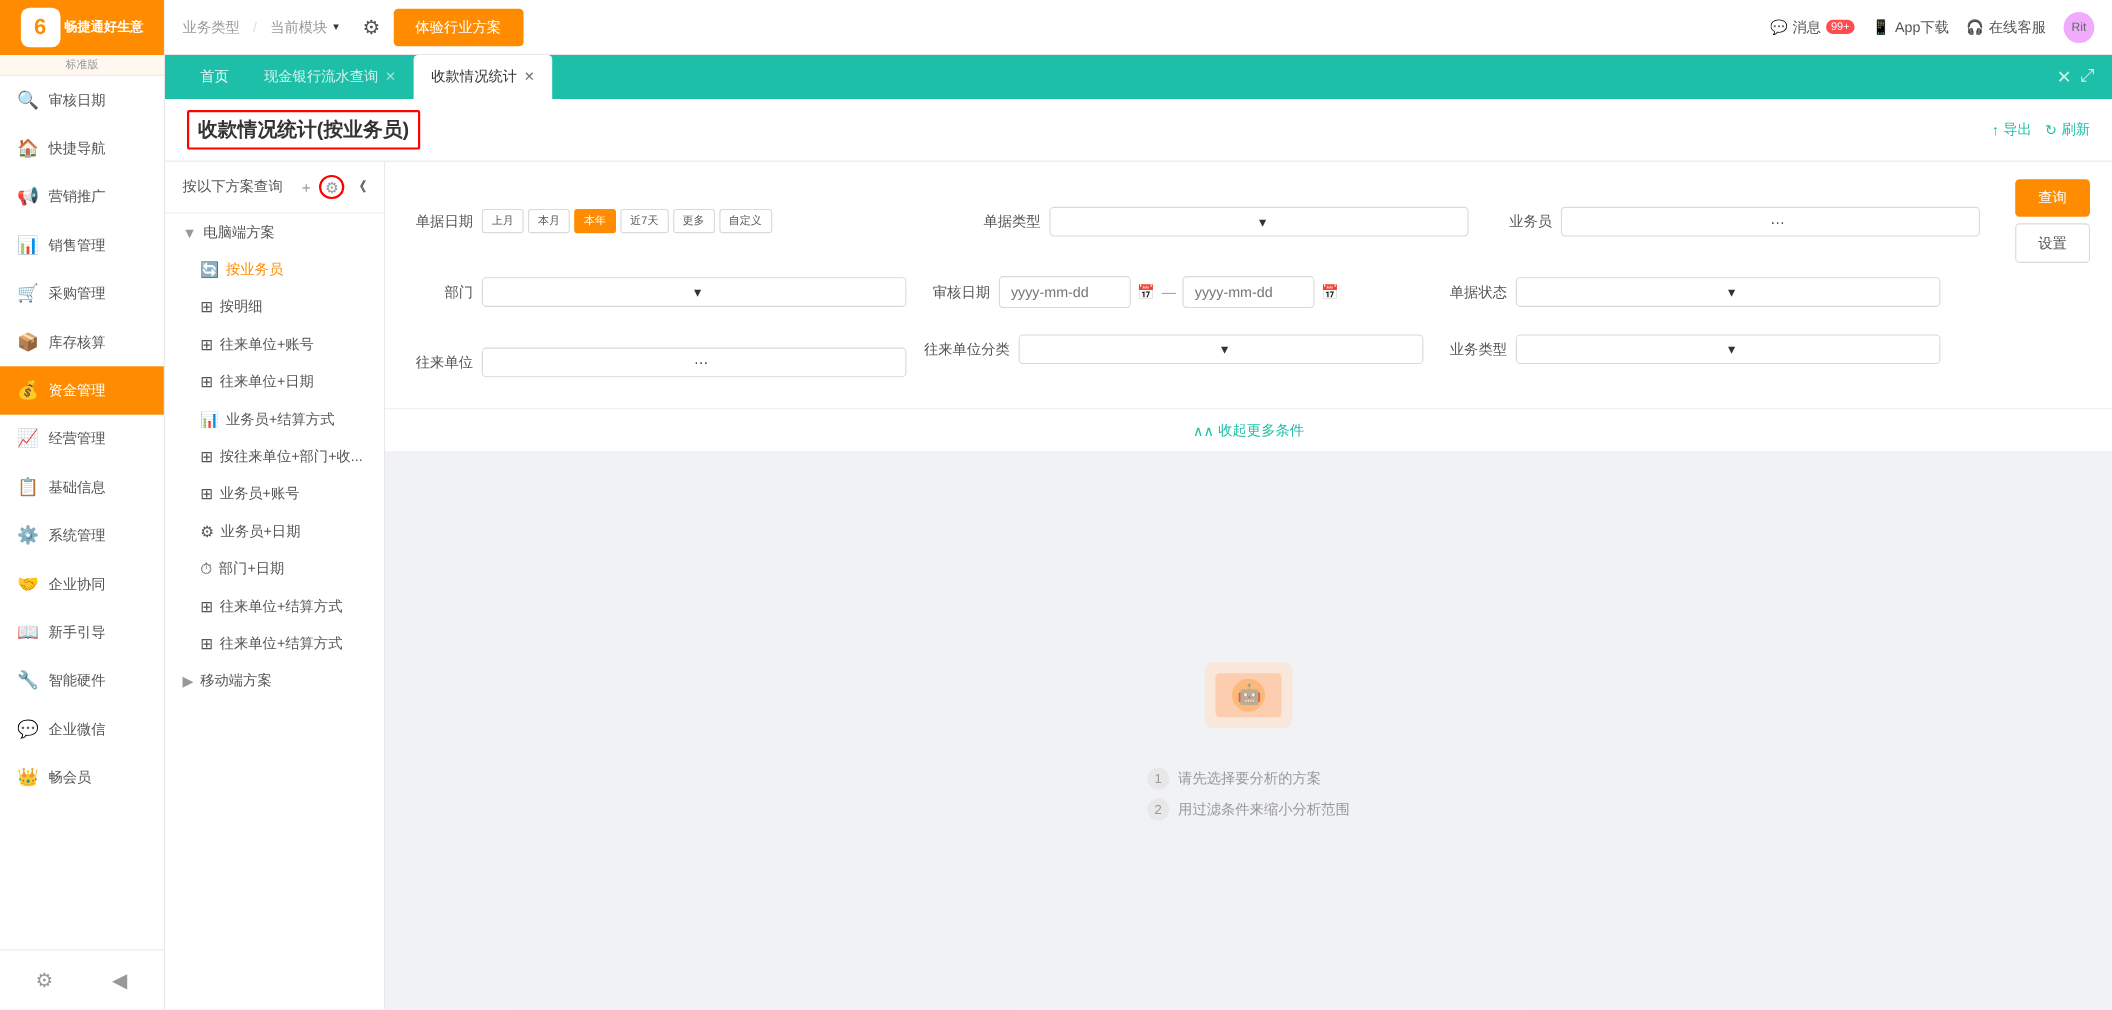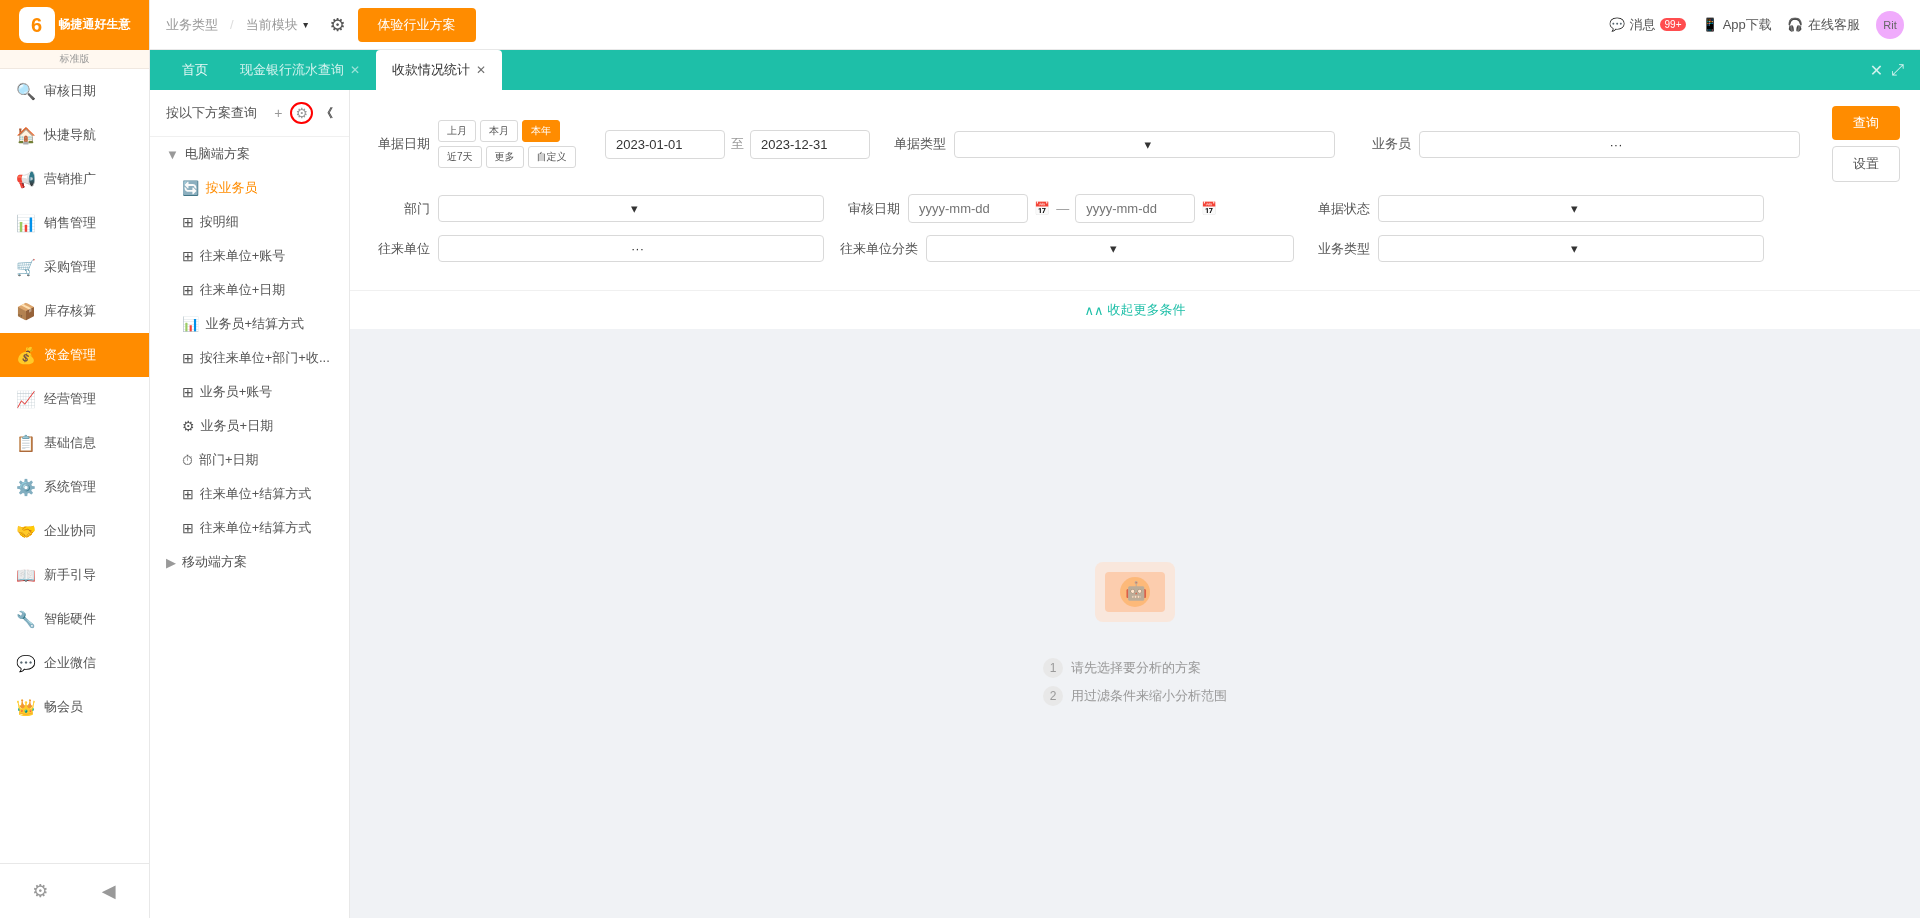--- a/index.html
+++ b/index.html
@@ -238,20 +238,33 @@
         <span class="tab-close">✕</span>
       </div>
       <div class="tab-controls">
         <span class="tab-control-btn">✕</span>
         <span class="tab-control-btn">⤢</span>
       </div>
     </div>
 
     <div class="page-area">
 
+      <div class="page-header">
+        <div class="page-title">收款情况统计(按业务员)</div>
+        <div class="page-header-actions">
+          <div class="page-action-btn">
+            <span>↑</span>
+            <span>导出</span>
+          </div>
+          <div class="page-action-btn">
+            <span>↻</span>
+            <span>刷新</span>
+          </div>
+        </div>
+      </div>
 
       <div class="content-body">
 
         <div class="query-panel query-panel-wrapper">
           <div class="query-panel-header">
             <span class="panel-title">按以下方案查询</span>
             <span class="query-panel-icon">+</span>
             <span class="query-panel-icon" style="border:2px solid red;border-radius:50%;padding:1px 3px;">⚙</span>
             <span class="query-panel-icon" style="font-size:12px;font-weight:bold;color:#555;">《</span>
           </div>
@@ -323,25 +336,20 @@
               <div class="field-group" style="min-width:500px;">
                 <span class="filter-label">单据日期</span>
                 <div class="date-quick-btns">
                   <button class="date-btn">上月</button>
                   <button class="date-btn">本月</button>
                   <button class="date-btn active">本年</button>
                   <button class="date-btn">近7天</button>
                   <button class="date-btn">更多</button>
                   <button class="date-btn">自定义</button>
                 </div>
-                <div class="date-range">
-                  <input class="date-input" value="2023-01-01" readonly="" style="">
-                  <span class="date-sep">至</span>
-                  <input class="date-input" value="2023-12-31" readonly="" style="">
-                </div>
               </div>
               <div class="field-group" style="flex:1;">
                 <span class="filter-label">单据类型</span>
                 <div class="select-box" style="flex:1;">
                   <span></span>
                   <span class="select-arrow">▾</span>
                 </div>
               </div>
               <div class="field-group" style="flex:1;">
                 <span class="filter-label">业务员</span>
@@ -378,21 +386,21 @@
                 <span class="filter-label">单据状态</span>
                 <div class="select-box" style="flex:1;">
                   <span></span>
                   <span class="select-arrow">▾</span>
                 </div>
               </div>
               <div style="min-width:120px;"></div>
             </div>
 
             <div class="filter-row">
-              <div class="field-group" style="min-width:300px;">
+              <div class="field-group" style="min-width:300px;margin-top:24px;">
                 <span class="filter-label">往来单位</span>
                 <div class="select-box" style="flex:1;min-width:180px;">
                   <span></span>
                   <span class="more-dots">···</span>
                 </div>
               </div>
               <div class="field-group" style="flex:1;">
                 <span class="filter-label">往来单位分类</span>
                 <div class="select-box" style="flex:1;">
                   <span></span>

